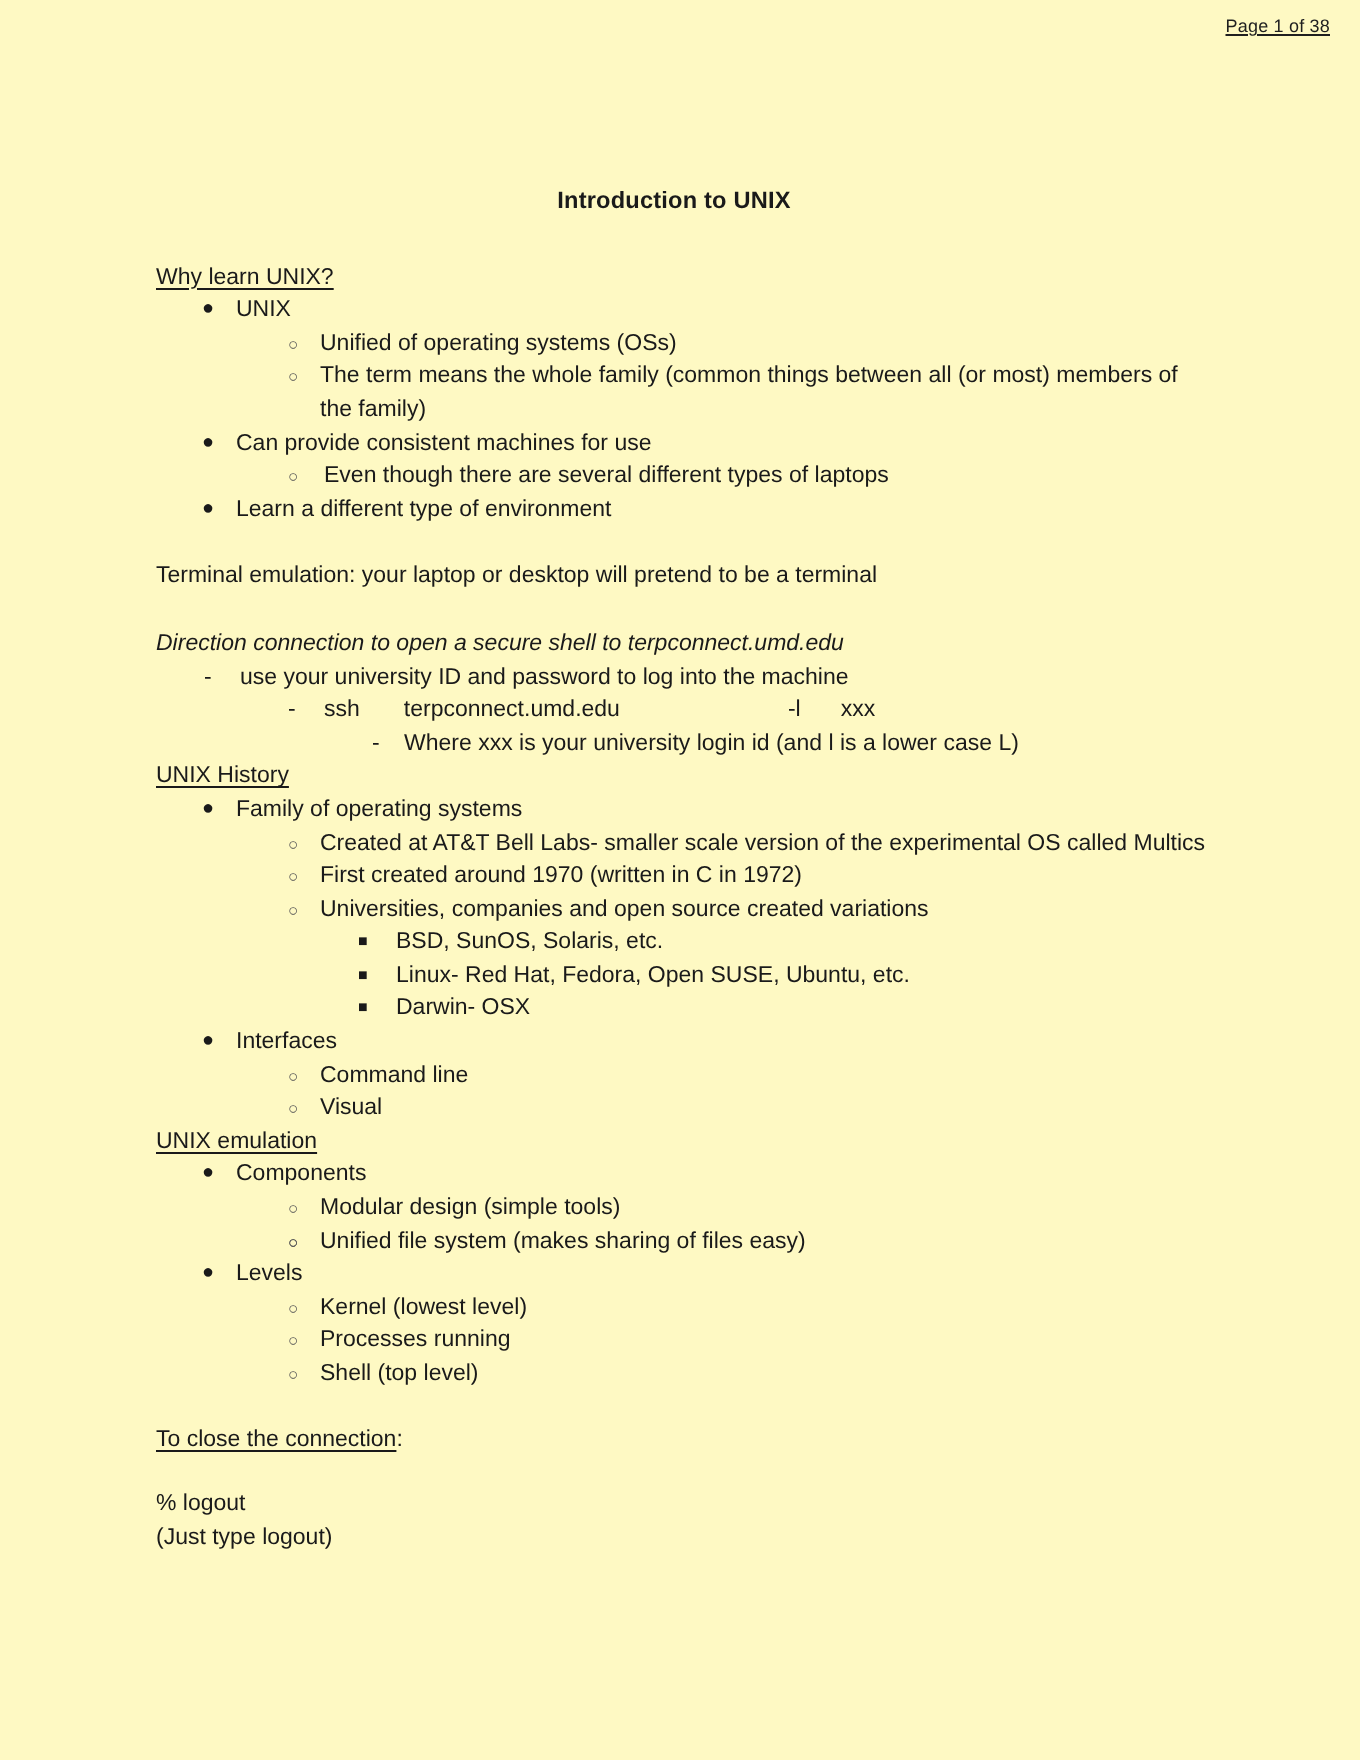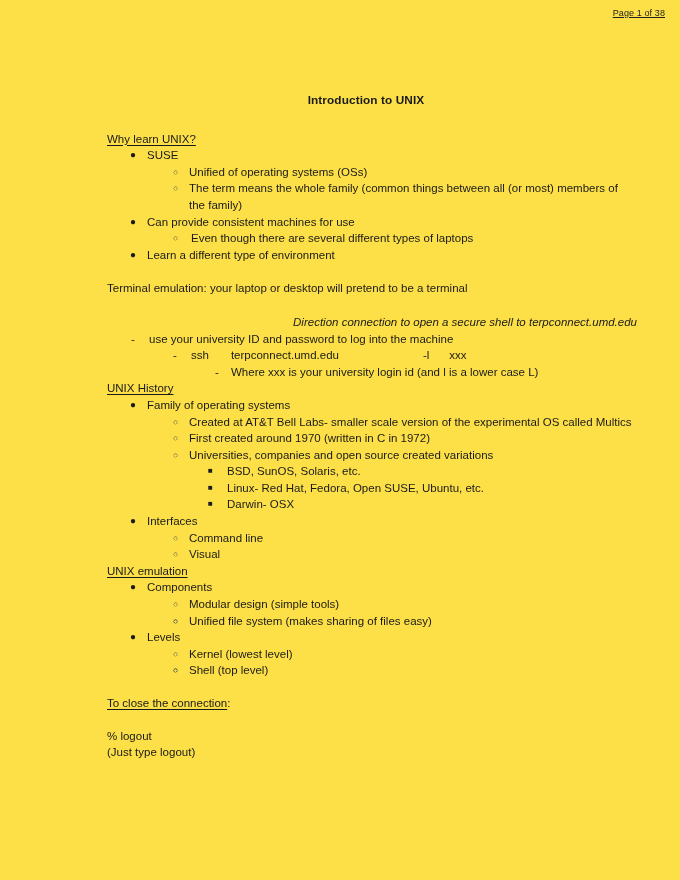--- a/index.html
+++ b/index.html
@@ -12,21 +12,21 @@
     height: 880px;
     position: relative;
     font-family: "Liberation Sans", sans-serif;
     color: #1a1a1a;
     overflow: hidden;
   }
 
   .page {
     position: absolute;
     inset: 0;
-    background: #fde047;
+    background: #fef9c3;
   }
 
   
   .page-header {
     position: absolute;
     top: 7px;
     right: 15px;
     font-size: 9px;
     line-height: 12px;
     letter-spacing: 0.1px;
@@ -38,21 +38,20 @@
   }
 
   
   .body {
     position: absolute;
     left: 78px;
     top: 92px;
     width: 530px;
     font-size: 11.5px;
     line-height: 16.6px;
-    margin-left: 29px;
   }
 
   .doc-title {
     text-align: center;
     font-weight: bold;
     font-size: 11.8px;
     margin: 0 0 22px 0;
     letter-spacing: 0.1px;
     padding-right: 12px;
   }
@@ -63,21 +62,21 @@
   }
   .section-head .u {
     text-decoration: underline;
     text-underline-offset: 1.5px;
   }
 
   .para {
     margin: 0;
     font-size: 11.5px;
   }
-  .para.italic { font-style: italic; text-align: right; }
+  .para.italic { font-style: italic; }
   .spacer-md { height: 16px; }
   .spacer-lg { height: 17px; }
 
   
   ul.lvl {
     list-style: none;
     margin: 0;
     padding: 0;
   }
   ul.lvl > li {
@@ -145,21 +144,21 @@
     <div class="doc-title">Introduction to UNIX</div>
 
     <p class="section-head">
       <span class="u">Why learn UNIX?</span>
     </p>
 
     <ul class="lvl l1">
       <li>
         <span class="row">
           <span class="bullet">●</span>
-          <span class="txt">SUSE</span>
+          <span class="txt">UNIX</span>
         </span>
         <ul class="lvl l2">
           <li>
             <span class="row">
               <span class="bullet">○</span>
               <span class="txt">Unified of operating systems (OSs)</span>
             </span>
           </li>
           <li>
             <span class="row">
@@ -335,20 +334,21 @@
         <ul class="lvl l2">
           <li>
             <span class="row">
               <span class="bullet">○</span>
               <span class="txt">Kernel (lowest level)</span>
             </span>
           </li>
           <li>
             <span class="row">
               <span class="bullet">○</span>
+              <span class="txt">Processes running</span>
             </span>
           </li>
           <li>
             <span class="row">
               <span class="bullet">○</span>
               <span class="txt">Shell (top level)</span>
             </span>
           </li>
         </ul>
       </li>

